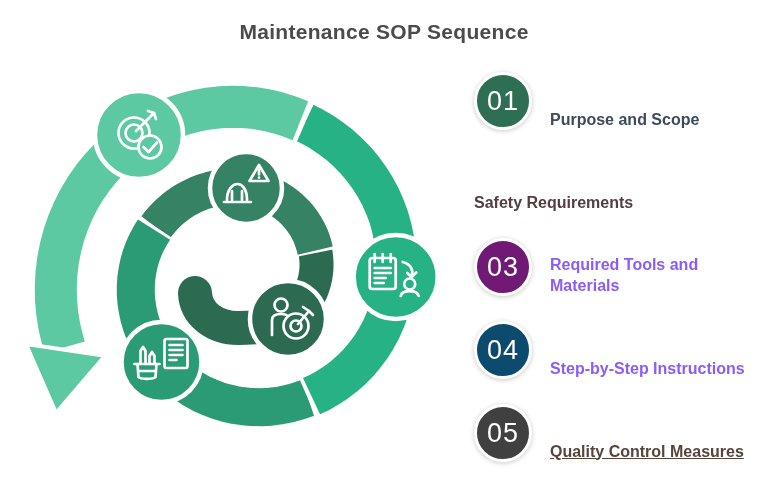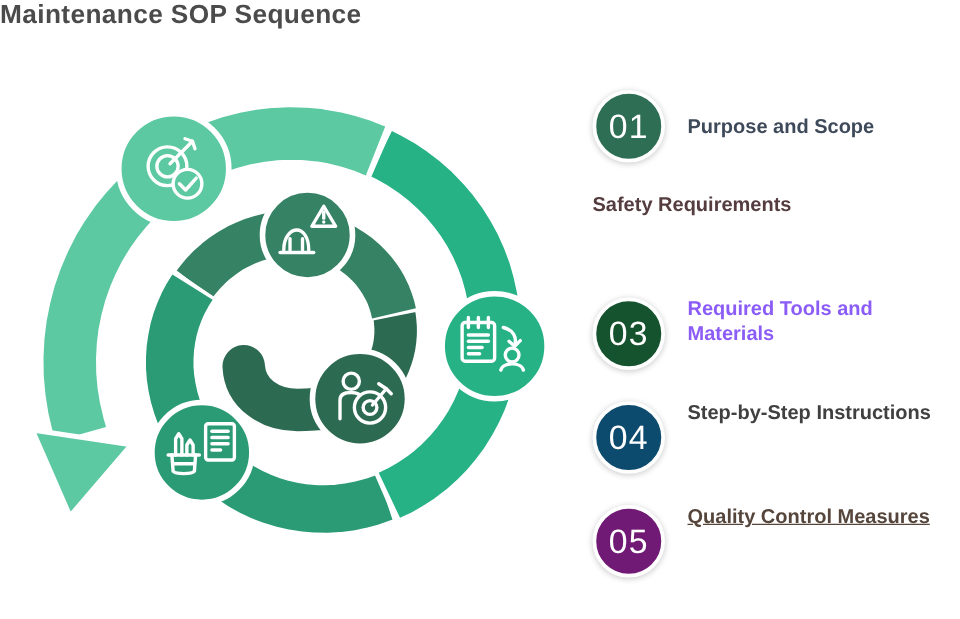--- a/index.html
+++ b/index.html
@@ -1,22 +1,22 @@
 <!DOCTYPE html>
 <html><head>
 <meta charset="utf-8">
 <style>
   html,body{margin:0;padding:0;background:#fff;}
   #canvas{position:relative;width:768px;height:495px;background:#ffffff;overflow:hidden;
           font-family:"Liberation Sans", sans-serif;}
-  .title{position:absolute;top:0;left:0;right:0;
+  .title{position:absolute;top:20px;left:0;right:0;text-align:center;
          font-size:21px;font-weight:bold;letter-spacing:.3px;}
   #diagram{position:absolute;left:24px;top:55px;}
   .steps{position:absolute;left:474px;top:72px;display:flex;flex-direction:column;gap:25px;}
-  .step-row{display:flex;align-items:flex-start;gap:18px;height:58px;}
+  .step-row{display:flex;align-items:flex-end;gap:18px;height:58px;}
   .step-circle{width:58px;height:58px;border-radius:50%;border:3px solid #fff;box-sizing:border-box;
          box-shadow:0 1px 5px rgba(0,0,0,.22);display:flex;align-items:center;justify-content:center;
          color:#fff;font-weight:300;font-size:27px;letter-spacing:1px;flex:0 0 auto;}
   .step-label{font-size:16px;line-height:1.28;font-weight:bold;width:196px;}
   .ic{fill:none;stroke:#fff;stroke-width:2.7;stroke-linecap:round;stroke-linejoin:round;}
   .icf{stroke:#fff;stroke-width:2.7;stroke-linecap:round;stroke-linejoin:round;}
   .badge{stroke:#fff;stroke-width:4.5;}
 </style>
 </head>
 <body>
@@ -108,26 +108,26 @@
 
   <div class="steps">
     <div class="step-row">
       <div class="step-circle" style="background: rgb(45, 110, 84);">01</div>
       <div class="step-label" style="color: rgb(62, 74, 90); margin-top: 20px;">Purpose and Scope</div>
     </div>
     <div class="step-row">
       <div class="step-label" style="color: rgb(84, 60, 63);">Safety Requirements</div>
     </div>
     <div class="step-row">
-      <div class="step-circle" style="background: #14532d;">03</div>
+      <div class="step-circle" style="background: #701a75;">03</div>
       <div class="step-label" style="color: #8b5cf6;">Required Tools and Materials</div>
     </div>
     <div class="step-row">
       <div class="step-circle" style="background: #0c4a6e;">04</div>
-      <div class="step-label" style="color: #404040;">Step-by-Step Instructions</div>
+      <div class="step-label" style="color: #8b5cf6;">Step-by-Step Instructions</div>
     </div>
     <div class="step-row">
-      <div class="step-circle" style="background: #701a75;">05</div>
+      <div class="step-circle" style="background: #404040;">05</div>
       <div class="step-label" style="color: rgb(85, 69, 59); text-decoration: underline;">Quality Control Measures</div>
     </div>
   </div>
 
 </div>
 
 </body></html>

